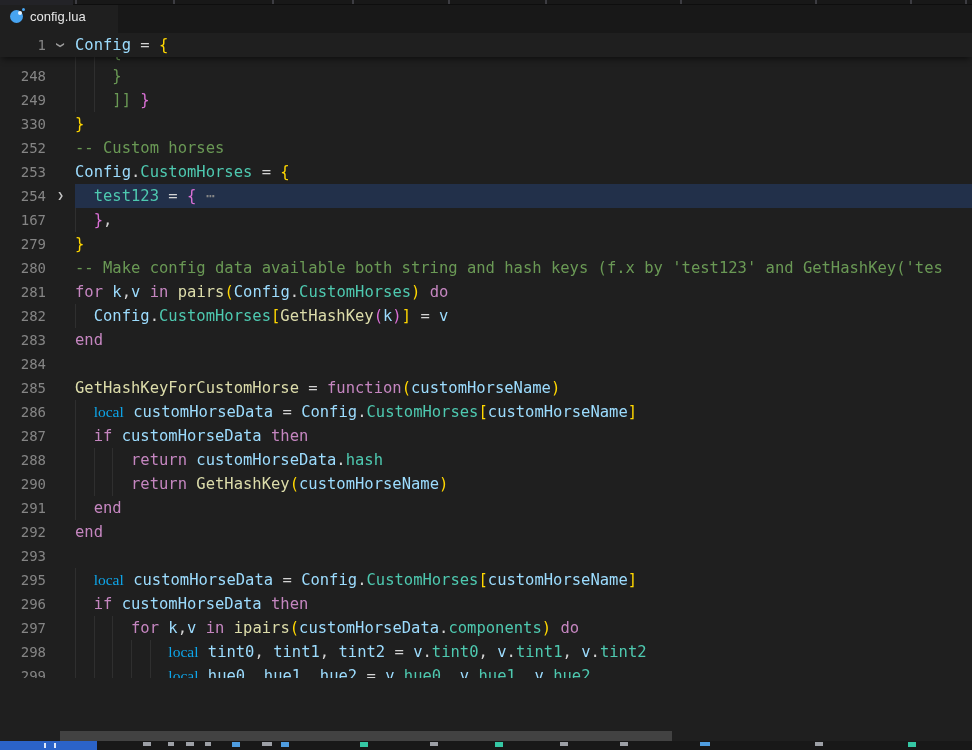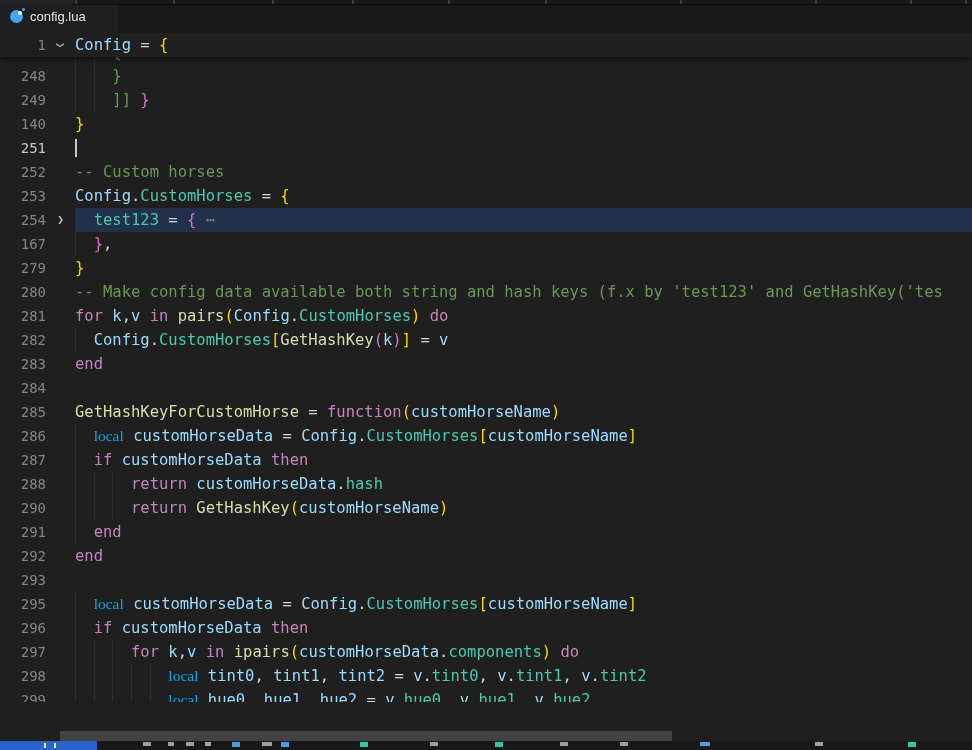--- a/index.html
+++ b/index.html
@@ -97,24 +97,21 @@
         <div class="rowwrap clip-bottom">
           <div class="row"><span class="lnum">247</span><span class="foldc"></span><span class="code"><i class="guide" style="left: 0px;"></i><i class="guide" style="left: 19px;"></i><span class="sp">    </span><span class="cm">{</span></span></div>
         </div>
         <div class="rowwrap">
           <div class="row"><span class="lnum">248</span><span class="foldc"></span><span class="code"><i class="guide" style="left: 0px;"></i><i class="guide" style="left: 19px;"></i><span class="sp">    </span><span class="cm">}</span></span></div>
         </div>
         <div class="rowwrap">
           <div class="row"><span class="lnum">249</span><span class="foldc"></span><span class="code"><i class="guide" style="left: 0px;"></i><i class="guide" style="left: 19px;"></i><span class="sp">    </span><span class="cm">]]</span><span class="fg"> </span><span class="b2">}</span></span></div>
         </div>
         <div class="rowwrap">
-          <div class="row"><span class="lnum">140</span><span class="foldc"></span><span class="code"><span class="b1">}</span></span></div>
-        </div>
-        <div class="rowwrap">
-          <div class="row"><span class="lnum active">251</span><span class="foldc"></span><span class="code"><i class="cursor"></i></span></div>
+          <div class="row"><span class="lnum">330</span><span class="foldc"></span><span class="code"><span class="b1">}</span></span></div>
         </div>
         <div class="rowwrap">
           <div class="row"><span class="lnum">252</span><span class="foldc"></span><span class="code"><span class="cm">-- Custom horses</span></span></div>
         </div>
         <div class="rowwrap">
           <div class="row"><span class="lnum">253</span><span class="foldc"></span><span class="code"><span class="var">Config</span><span class="fg">.</span><span class="prop">CustomHorses</span><span class="fg"> = </span><span class="b1">{</span></span></div>
         </div>
         <div class="rowwrap">
           <div class="row hl"><span class="lnum">254</span><span class="foldc"><span class="chev-right">❯</span></span><span class="code"><span class="sp">  </span><span class="prop">test123</span><span class="fg"> = </span><span class="b2">{</span><span class="fg"> </span><span class="fold-ellipsis">⋯</span></span></div>
         </div>

